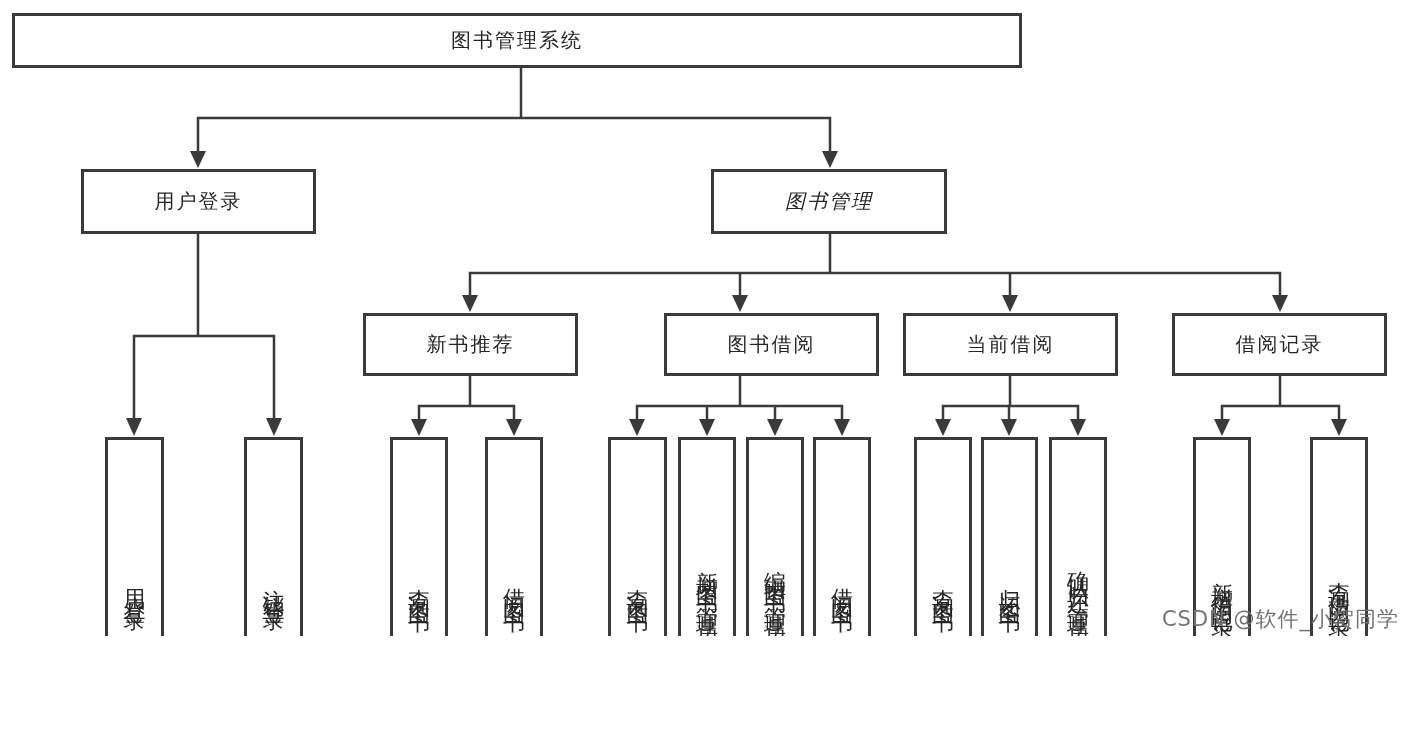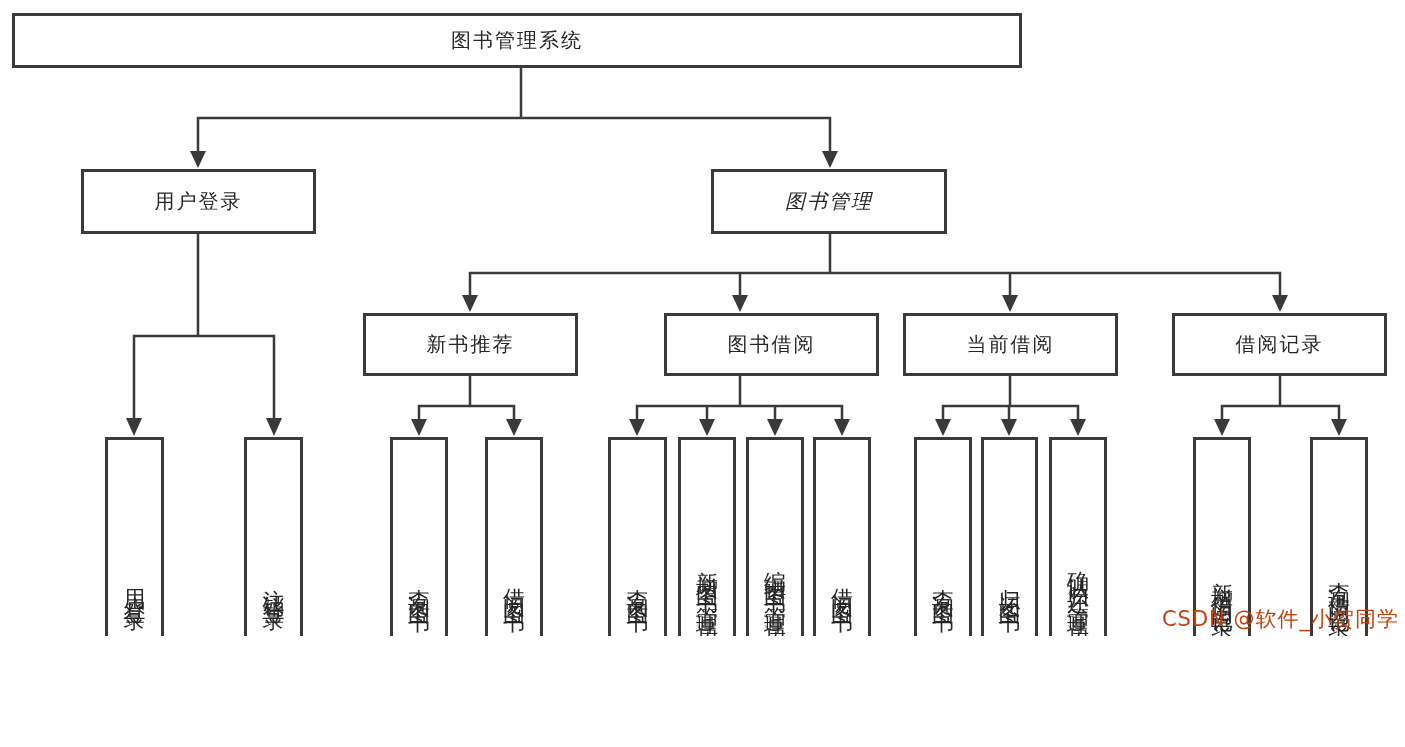--- a/index.html
+++ b/index.html
@@ -39,21 +39,21 @@
     line-height: 1;
     color: #262626;
     letter-spacing: 0.33em;
     white-space: nowrap;
   }
   .watermark {
     position: absolute;
     right: 6px;
     bottom: 3px;
     font-size: 21px;
-    color: #c2410c;
+    color: #737373;
     letter-spacing: 1px;
   }
 </style>
 </head>
 <body>
 
 <div class="stage">
 
   <svg class="connector-layer" viewBox="0 0 1405 747" xmlns="http://www.w3.org/2000/svg">
     <g stroke="#3a3a3a" stroke-width="2.5" stroke-linecap="square" fill="none">

